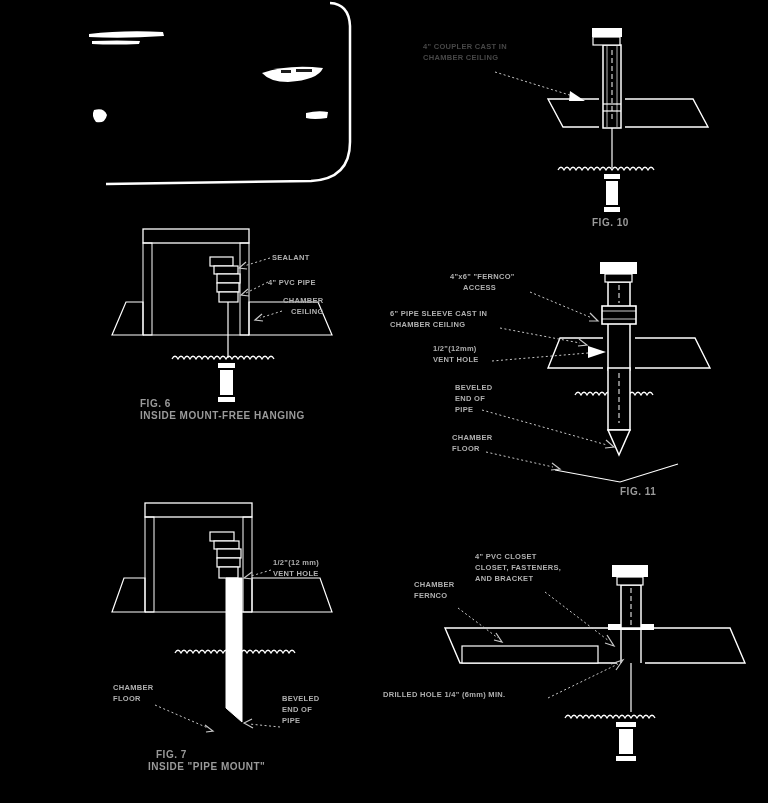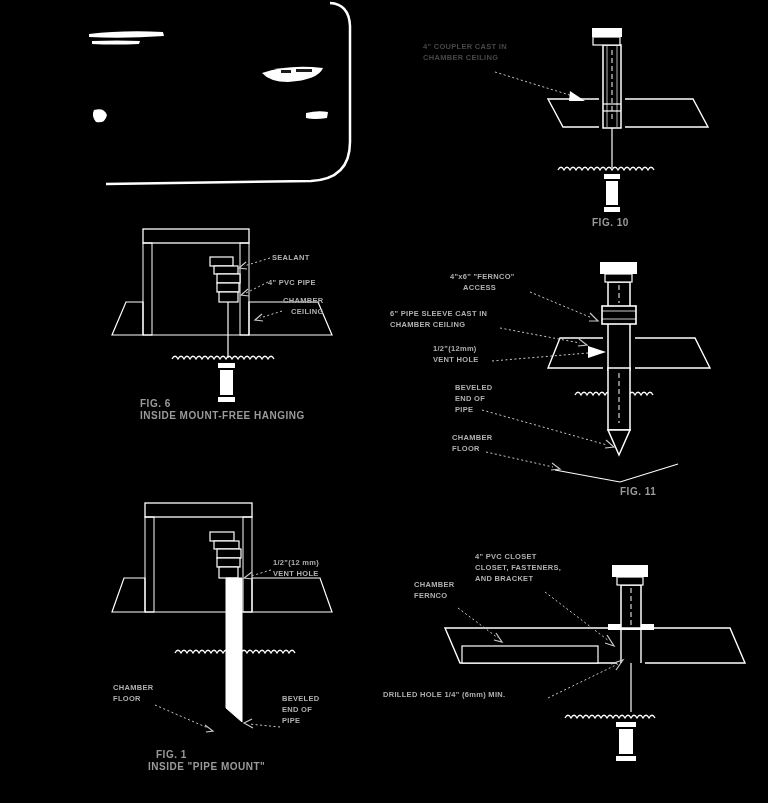--- a/index.html
+++ b/index.html
@@ -202,21 +202,21 @@
     <line class="ldr" x1="175" y1="227" x2="144" y2="224"></line>
     <polyline class="arr" points="147,219 139,223 148,228"></polyline>
   </svg>
   <div class="lbl" style="left:273px;top:558px">1/2"(12 mm)</div>
   <div class="lbl" style="left:273px;top:569px">VENT HOLE</div>
   <div class="lbl" style="left:113px;top:683px">CHAMBER</div>
   <div class="lbl" style="left:113px;top:694px">FLOOR</div>
   <div class="lbl" style="left:282px;top:694px">BEVELED</div>
   <div class="lbl" style="left:282px;top:705px">END OF</div>
   <div class="lbl" style="left:282px;top:716px">PIPE</div>
-  <div class="cap" style="left:156px;top:749px">FIG. 1</div>
+  <div class="cap" style="left:156px;top:749px">FIG. 7</div>
   <div class="cap sub" style="left:148px;top:761px">INSIDE "PIPE MOUNT"</div>
 
   <svg class="fig" style="left:360px;top:540px" width="408" height="255">
     <defs>
         <pattern id="p12" width="7" height="7" patternUnits="userSpaceOnUse">
       <rect width="7" height="7" fill="#ffffff"></rect>
           <circle cx="2" cy="2" r="0.9" fill="#000"></circle>
           <circle cx="5.5" cy="5" r="0.9" fill="#000"></circle>
     </pattern>
       </defs>

